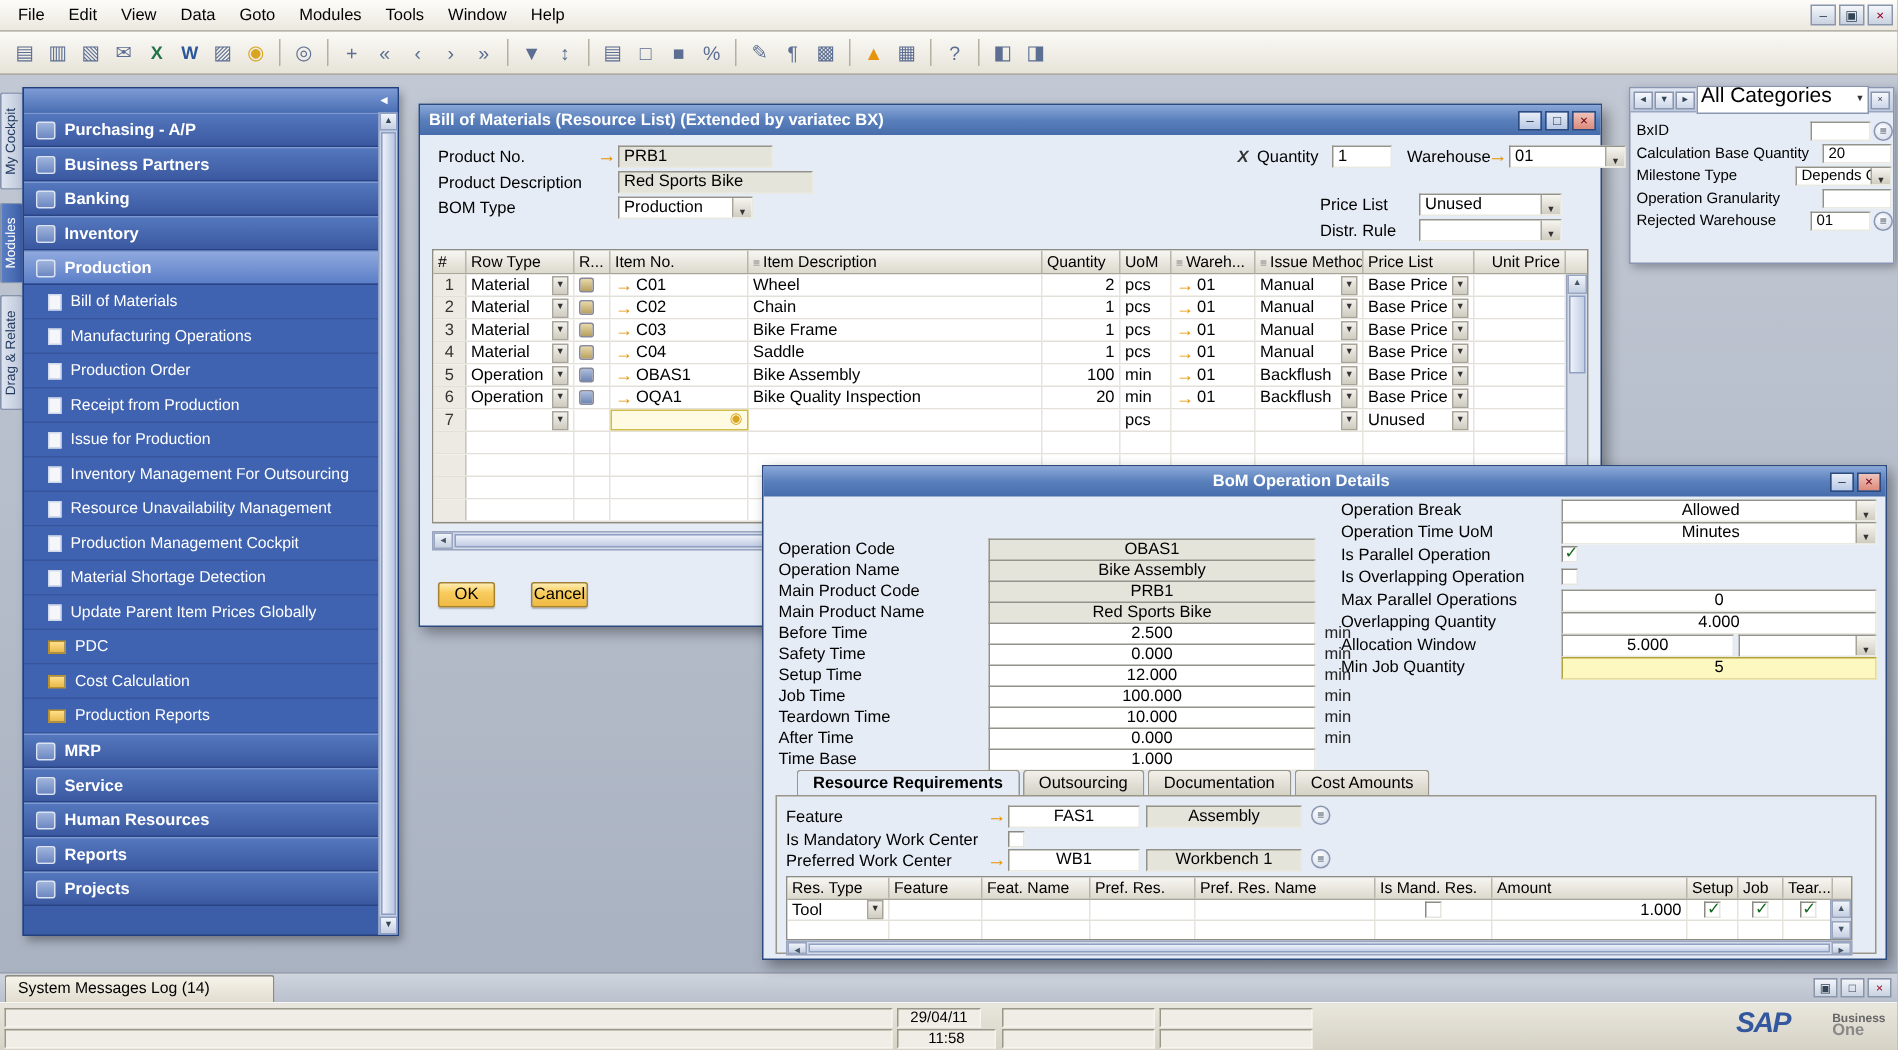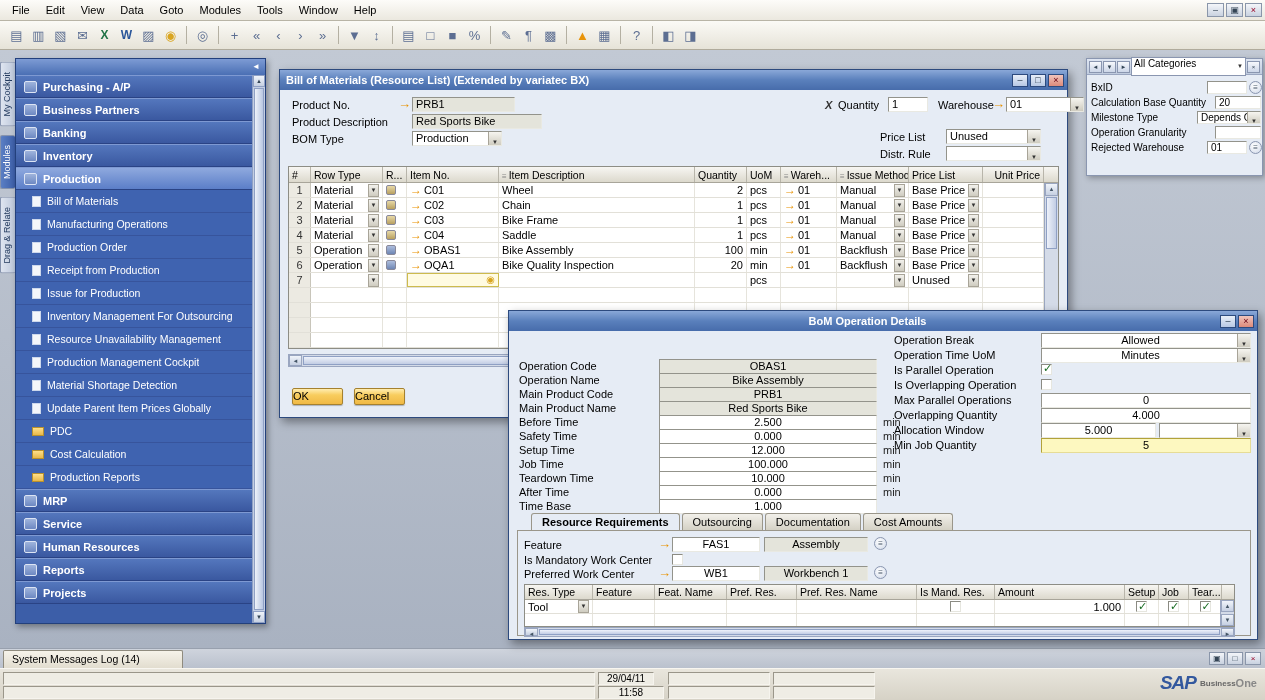--- a/index.html
+++ b/index.html
@@ -68,21 +68,21 @@
 .edit.focus{background:#fdf8c0;border-color:#b2a23a #e6dc96 #e6dc96 #b2a23a;}
 .sel{position:absolute;height:15px;line-height:13px;padding:0 14px 0 3px;border:1px solid;border-color:#93938b #e9e9e2 #e9e9e2 #93938b;background:#fff;white-space:nowrap;overflow:hidden;}
 .sel::after{content:"";position:absolute;right:0;top:0;bottom:0;width:12px;background:linear-gradient(180deg,#f6f5f0,#cfccc0);border-left:1px solid #a8a498;}
 .sel::before{content:"▼";position:absolute;right:3px;top:4px;font-size:6px;color:#333;z-index:1;}
 .la{position:absolute;width:13px;height:14px;}
 .la::after{content:"→";color:#e89200;font-weight:bold;font-size:13px;line-height:13px;}
 .chk{display:inline-block;width:11px;height:11px;background:#fff;border:1px solid;border-color:#8b8b83 #e6e6df #e6e6df #8b8b83;position:relative;vertical-align:middle;}
 .chk.abs{position:absolute;}
 .chk.checked::after{content:"✓";position:absolute;top:-3px;left:1px;font-size:11px;color:#14691e;font-weight:bold;}
 .unit{position:absolute;height:14px;line-height:14px;color:#222;}
-.gbtn{position:absolute;height:17px;width:51px;background:linear-gradient(180deg,#ffedb0,#f8cd5e 40%,#f0b945);border:1px solid #a5812f;border-radius:2px;line-height:15px;box-shadow:0 1px 1px rgba(0,0,0,.25);cursor:default;}
+.gbtn{position:absolute;height:17px;width:38px;background:linear-gradient(180deg,#ffedb0,#f8cd5e 40%,#f0b945);border:1px solid #a5812f;border-radius:2px;text-align:center;line-height:15px;box-shadow:0 1px 1px rgba(0,0,0,.25);cursor:default;}
 .bxmark{position:absolute;font-style:italic;font-weight:bold;color:#333;height:14px;line-height:14px;}
 .brw{position:absolute;width:13px;height:13px;border:1px solid #8a96b0;border-radius:7px;background:radial-gradient(circle at 40% 35%,#fff,#cfd8e8);font-size:8px;line-height:11px;text-align:center;color:#456;}
 .brw::after{content:"≡";}
 
 
 .grid{position:absolute;background:#fff;border:1px solid #8d8d85;overflow:hidden;}
 .ghead{display:flex;height:16px;background:linear-gradient(180deg,#f7f6f2,#dcd9cd);border-bottom:1px solid #a8a59a;}
 .gh{border-right:1px solid #b8b5aa;padding:1px 3px;font-size:10.5px;overflow:hidden;white-space:nowrap;display:flex;align-items:center;gap:2px;flex:none;}
 .hicon::after{content:"≡";font-size:8px;color:#888;}
 .grow{display:flex;height:15px;border-bottom:1px solid #e2e0d8;background:#fff;}
@@ -125,37 +125,37 @@
 
 .tabs{position:absolute;display:flex;gap:2px;z-index:3;}
 .tab{height:17px;line-height:16px;padding:0 10px;background:linear-gradient(180deg,#f2f0ea,#d4d1c5);border:1px solid #9a968a;border-bottom:none;border-radius:3px 3px 0 0;font-size:11px;cursor:default;}
 .tab.active{background:#e6ecf5;font-weight:bold;}
 .tabpanel{position:absolute;border:1px solid #9a968a;background:#e6ecf5;}
 
 
 .bxpanel{position:absolute;left:1086px;top:8px;width:177px;height:118px;background:#e6ecf5;border:1px solid #8a96b0;box-shadow:2px 2px 6px rgba(0,0,0,.3);z-index:4;}
 .bxhead{height:16px;background:linear-gradient(180deg,#dfe6f2,#bfcbde);border-bottom:1px solid #9aa6c0;display:flex;align-items:center;gap:1px;padding:1px 2px;}
 .bxbtn{width:13px;height:12px;border:1px solid #8a96b0;background:linear-gradient(180deg,#f6f8fc,#ccd6e8);font-size:6px;text-align:center;line-height:10px;color:#345;flex:none;}
-.bxsel{flex:1;height:13px;background:#fff;border:1px solid #8a96b0;font-size:10px;line-height:11px;padding:0 12px 17px 2px;position:relative;white-space:nowrap;overflow:hidden;}
+.bxsel{flex:1;height:13px;background:#fff;border:1px solid #8a96b0;font-size:14px;line-height:11px;padding:0 12px 17px 2px;position:relative;white-space:nowrap;overflow:hidden;}
 .bxsel::before{content:"▼";position:absolute;right:2px;top:3px;font-size:6px;color:#333;}
 .bxrow{position:absolute;left:4px;right:4px;height:14px;}
 .bxlbl{position:absolute;left:0;font-size:10px;line-height:13px;white-space:nowrap;}
 .bxrow .edit,.bxrow .sel{height:13px;line-height:11px;font-size:10px;}
 
 
 .bstrip{position:absolute;left:0;right:0;bottom:32px;height:20px;background:linear-gradient(180deg,#cfd4dd,#bac1cd);border-top:1px solid #98a0ae;display:flex;align-items:flex-end;}
 .msgtab{margin-left:3px;height:18px;width:180px;background:linear-gradient(180deg,#f6f3ea,#e2ddcf);border:1px solid #8f8b7e;border-bottom:none;border-radius:2px 2px 0 0;line-height:17px;padding-left:8px;font-size:10.5px;white-space:nowrap;overflow:hidden;}
 .bwins{margin-left:auto;display:flex;gap:2px;padding:0 4px 3px 0;}
 .bwb{width:16px;height:13px;border:1px solid #8a96aa;background:linear-gradient(180deg,#f4f6fa,#c9d2e0);font-size:8px;line-height:11px;text-align:center;color:#345;}
 .statusbar{position:absolute;left:0;right:0;bottom:0;height:32px;background:linear-gradient(180deg,#e9e6dd,#d6d2c6);border-top:1px solid #f8f6f0;}
 .sf{position:absolute;height:13px;background:#efede5;border:1px solid;border-color:#9a968a #f6f4ee #f6f4ee #9a968a;font-size:10px;line-height:11px;padding:0 3px;}
 .sf.center{text-align:center;}
 .sap-logo{position:absolute;right:8px;top:4px;display:flex;align-items:center;gap:4px;}
 .sap-txt{font-size:19px;font-weight:bold;font-style:italic;color:#33589e;letter-spacing:-1px;line-height:20px;}
-.sap-sub{display:flex;flex-direction:row;line-height:9px;}
+.sap-sub{display:flex;flex-direction:column;line-height:9px;margin-left:24px;}
 .sap-b{font-size:8px;color:#666;font-weight:bold;}
 .sap-o{font-size:11px;color:#888;font-weight:bold;}
 </style>
 </head>
 <body>
 
 <div class="menubar">
   <span class="mitem">File</span>
   <span class="mitem">Edit</span>
   <span class="mitem">View</span>

